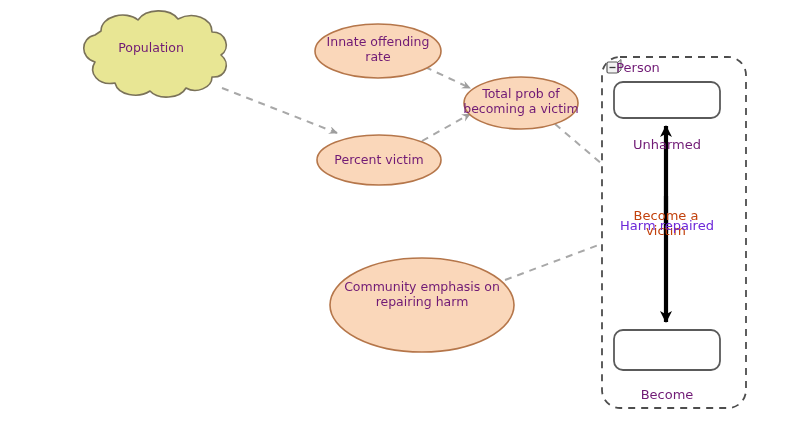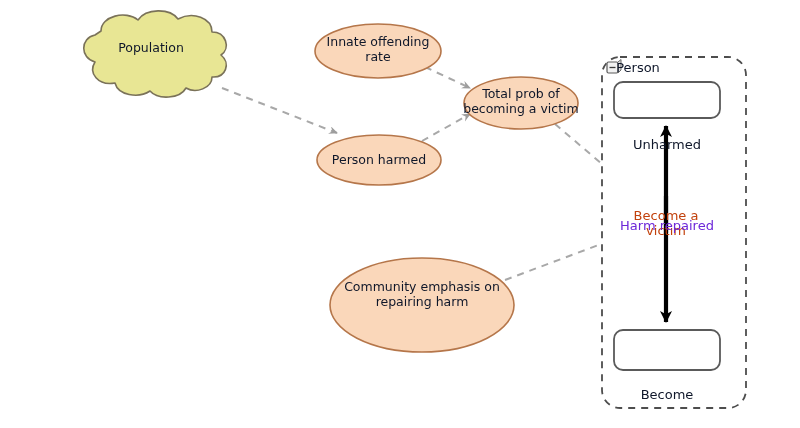--- a/index.html
+++ b/index.html
@@ -17,21 +17,21 @@
   #canvas {
     position: absolute;
     left: 0;
     top: 0;
     width: 800px;
     height: 428px;
   }
   .node-label {
     position: absolute;
     text-align: center;
-    color: #0f172a;
+    color: #701a75;
     font-family: "DejaVu Sans", sans-serif;
     line-height: 1.18;
     white-space: pre-line;
     pointer-events: none;
   }
   .lbl-cloud      { font-size: 12.5px; }
   .lbl-ellipse    { font-size: 12.5px; }
   .lbl-state      { font-size: 13px; margin-top: 45px; }
   .lbl-container  { font-size: 13px; }
   .lbl-transition { font-size: 13px; }
@@ -115,21 +115,21 @@
     <path d="M 666,233 L 666,126" marker-end="url(#solidArrow)"></path>
     <path d="M 666,196 L 666,322" marker-end="url(#solidArrow)"></path>
   </g>
 </svg>
 
 <div class="node-label lbl-cloud" style="left:76px; top:41px; width:150px;">Population</div>
 
 <div class="node-label lbl-ellipse" style="left:313px; top:35px; width:130px;">Innate offending
 rate</div>
 
-<div class="node-label lbl-ellipse" style="left:314px; top:153px; width:130px;">Person harmed</div>
+<div class="node-label lbl-ellipse" style="left:314px; top:153px; width:130px;">Percent victim</div>
 
 <div class="node-label lbl-ellipse" style="left:456px; top:87px; width:130px;">Total prob of
 becoming a victim</div>
 
 <div class="node-label lbl-ellipse" style="left:332px; top:280px; width:180px;">Community emphasis on
 repairing harm</div>
 
 <div class="node-label lbl-container" style="left:588px; top:60px; width:100px;">Person</div>
 
 <div class="node-label lbl-state" style="left:614px; top:92px; width:106px;">Unharmed</div>

